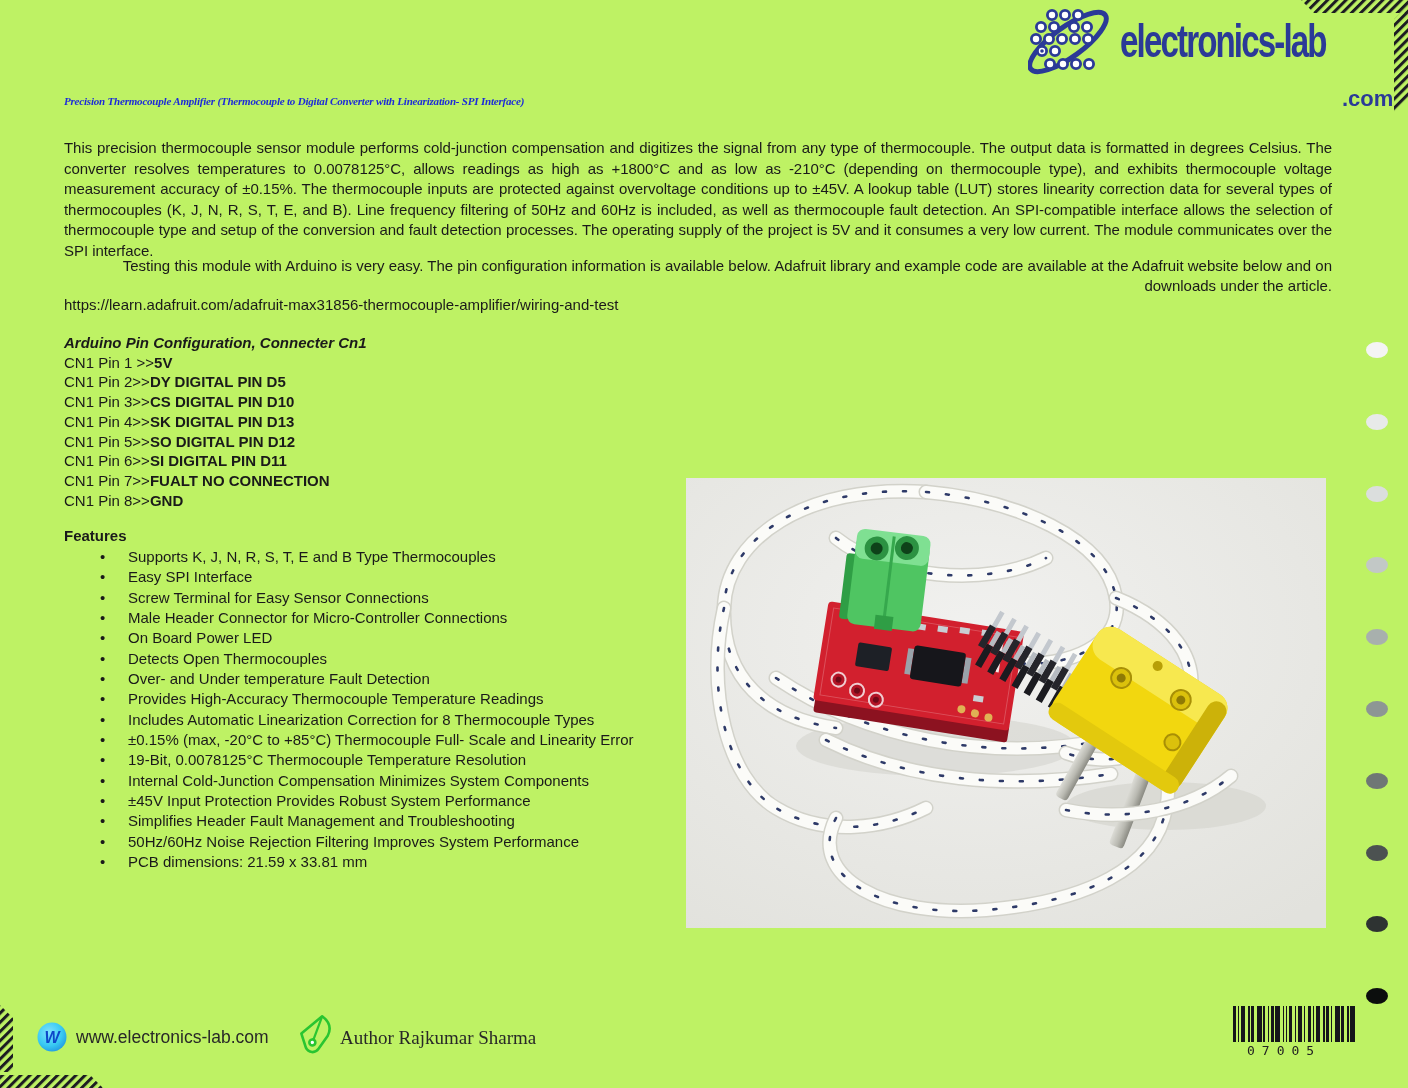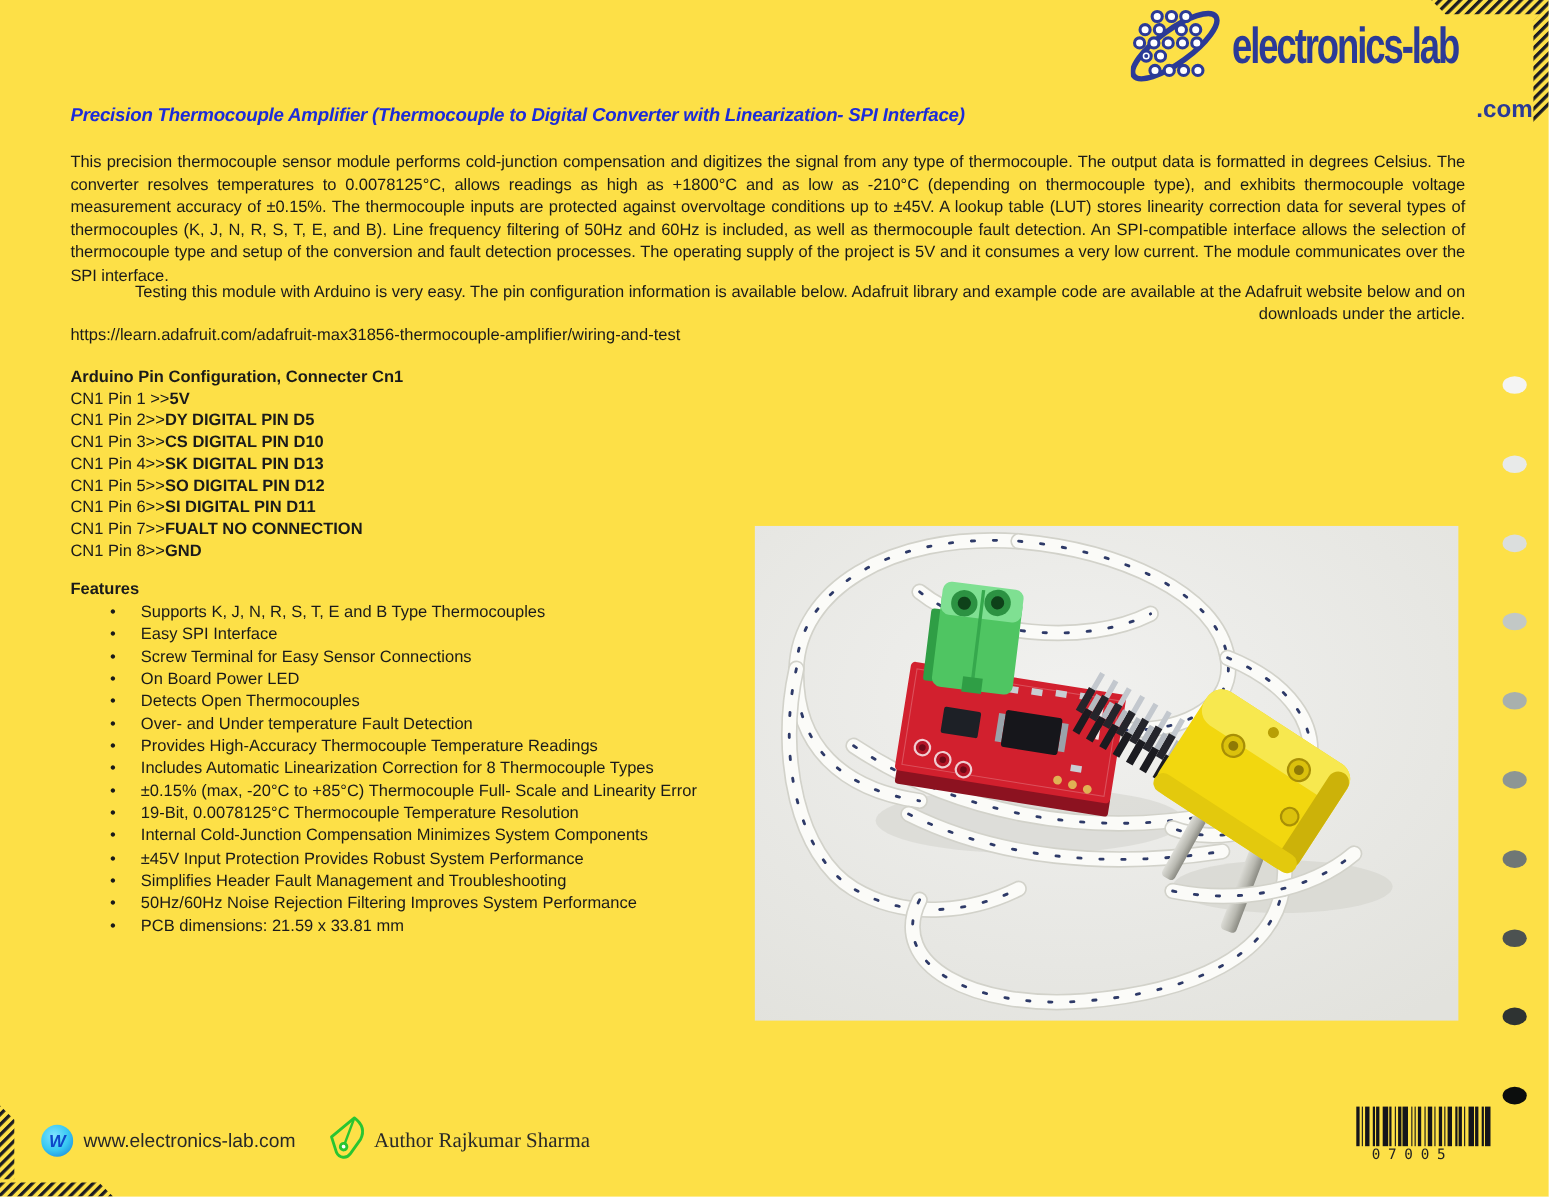--- a/index.html
+++ b/index.html
@@ -1,38 +1,38 @@
 <!DOCTYPE html>
 <html style="--brand_blue: #2b3a97; --title_blue: #1c2bd9; --text_dark: #1a1a1a; --hatch: #1c1c22; --pen_green: #29c531; --wicon_cyan: #38c9f2; --wicon_blue: #0d47c9; --photo_bg: #e9e9e6; --pcb_red: #d2202e; --terminal_green: #4fc562; --connector_yellow: #f2d70f; --barcode_black: #15151a;"><head>
 <meta charset="utf-8">
 <style>
   html,body{margin:0;padding:0;background:#ffffff;}
-  .page{position:relative;width:1408px;height:1088px;background:#fde047;overflow:hidden;
+  .page{position:relative;width:1408px;height:1088px;background:#bef264;overflow:hidden;
         font-family:"Liberation Sans",sans-serif;color:var(--text_dark,#1a1a1a);}
 
   
   .emblem{position:absolute;left:1028px;top:6px;}
   .brand{position:absolute;left:1120px;top:14px;font-size:46px;font-weight:700;
          letter-spacing:-2.6px;color:var(--brand_blue);transform:scaleX(.72);
          transform-origin:left top;white-space:nowrap;}
   .tld{position:absolute;left:1342px;top:66px;font-size:22px;font-weight:700;color:var(--brand_blue);margin-top:20px;}
 
   .corner-tr{position:absolute;top:0;right:0;}
   .corner-bl{position:absolute;bottom:0;left:0;}
 
   
-  .title{position:absolute;left:64px;top:95px;width:1100px;font-size:17px;font-weight:700;
-         font-style:italic;color:var(--title_blue);letter-spacing:-.2px;}
+  .title{position:absolute;left:64px;top:95px;width:1100px;font-size:11px;font-weight:700;
+         font-style:italic;color:var(--title_blue);letter-spacing:-.2px;font-family:Liberation Serif, serif;}
   .intro{position:absolute;left:64px;top:138px;width:1268px;font-size:15px;line-height:20.6px;
          text-align:justify;letter-spacing:-.05px;}
   .testing{position:absolute;left:64px;top:256px;width:1268px;font-size:15px;line-height:19.7px;text-align:right;}
   .doclink{position:absolute;left:64px;top:296px;font-size:15px;color:#1a1a1a;text-decoration:none;}
 
   .pins{position:absolute;left:64px;top:333px;font-size:15px;line-height:19.7px;}
-  .pins .head{font-weight:700;}
+  .pins .head{font-weight:700;font-style:italic;}
   .pins .val{font-weight:700;}
 
   .features{position:absolute;left:64px;top:527px;font-size:15px;}
   .features .head{font-weight:700;}
   .features ul{list-style:none;margin:3px 0 0;padding:0;line-height:20.35px;}
   .features li{position:relative;padding-left:64px;}
   .features li::before{content:"\2022";position:absolute;left:36px;}
 
   
   .photo{position:absolute;left:686px;top:478px;width:640px;height:450px;}
@@ -124,20 +124,21 @@
     <div class="pin-row"><span>CN1 Pin 7&gt;&gt;</span><span class="val">FUALT NO CONNECTION</span></div>
     <div class="pin-row"><span>CN1 Pin 8&gt;&gt;</span><span class="val">GND</span></div>
   </div>
 
   <div class="features">
     <div class="head">Features</div>
     <ul>
       <li>Supports K, J, N, R, S, T, E and B Type Thermocouples</li>
       <li>Easy SPI Interface</li>
       <li>Screw Terminal for Easy Sensor Connections</li>
+      <li>Male Header Connector for Micro-Controller Connections</li>
       <li>On Board Power LED</li>
       <li>Detects Open Thermocouples</li>
       <li>Over- and Under temperature Fault Detection</li>
       <li>Provides High-Accuracy Thermocouple Temperature Readings</li>
       <li>Includes Automatic Linearization Correction for 8 Thermocouple Types</li>
       <li>±0.15% (max, -20°C to +85°C) Thermocouple Full- Scale and Linearity Error</li>
       <li>19-Bit, 0.0078125°C Thermocouple Temperature Resolution</li>
       <li>Internal Cold-Junction Compensation Minimizes System Components</li>
       <li>±45V Input Protection Provides Robust System Performance</li>
       <li>Simplifies Header Fault Management and Troubleshooting</li>

